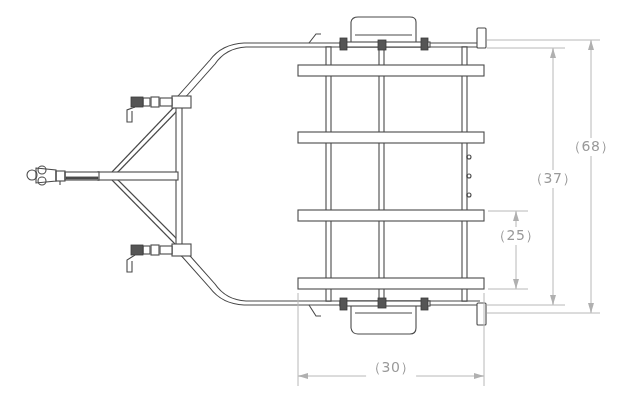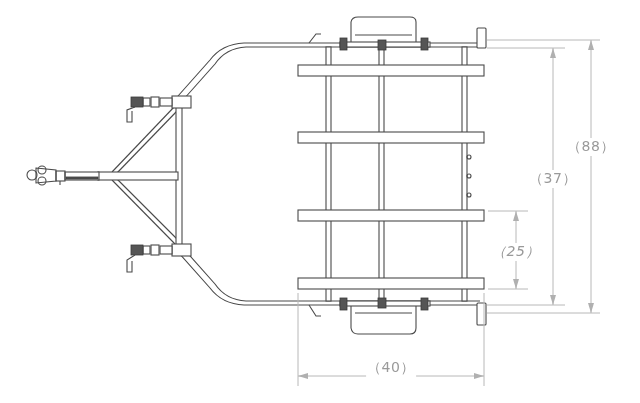--- a/index.html
+++ b/index.html
@@ -134,17 +134,17 @@
     </g>
     <g>
       <line class="dim" x1="298" y1="293" x2="298" y2="386"></line>
       <line class="dim" x1="484" y1="293" x2="484" y2="386"></line>
       <line class="dim" x1="298" y1="376" x2="484" y2="376"></line>
       <polygon class="dim-arrow" points="298,376 308,373 308,379"></polygon>
       <polygon class="dim-arrow" points="484,376 474,373 474,379"></polygon>
     </g>
   </svg>
 
-  <span class="dim-label" style="left:591px; top:147px;">（88）</span>
+  <span class="dim-label" style="left:591px; top:147px;">（68）</span>
   <span class="dim-label" style="left:553px; top:179px;">（37）</span>
-  <span class="dim-label" style="left:516px; top:252px;font-style:italic;">（25）</span>
-  <span class="dim-label" style="left:391px; top:368px;">（40）</span>
+  <span class="dim-label" style="left:516px; top:236px;">（25）</span>
+  <span class="dim-label" style="left:391px; top:368px;">（30）</span>
 </div>
 
 </body></html>

